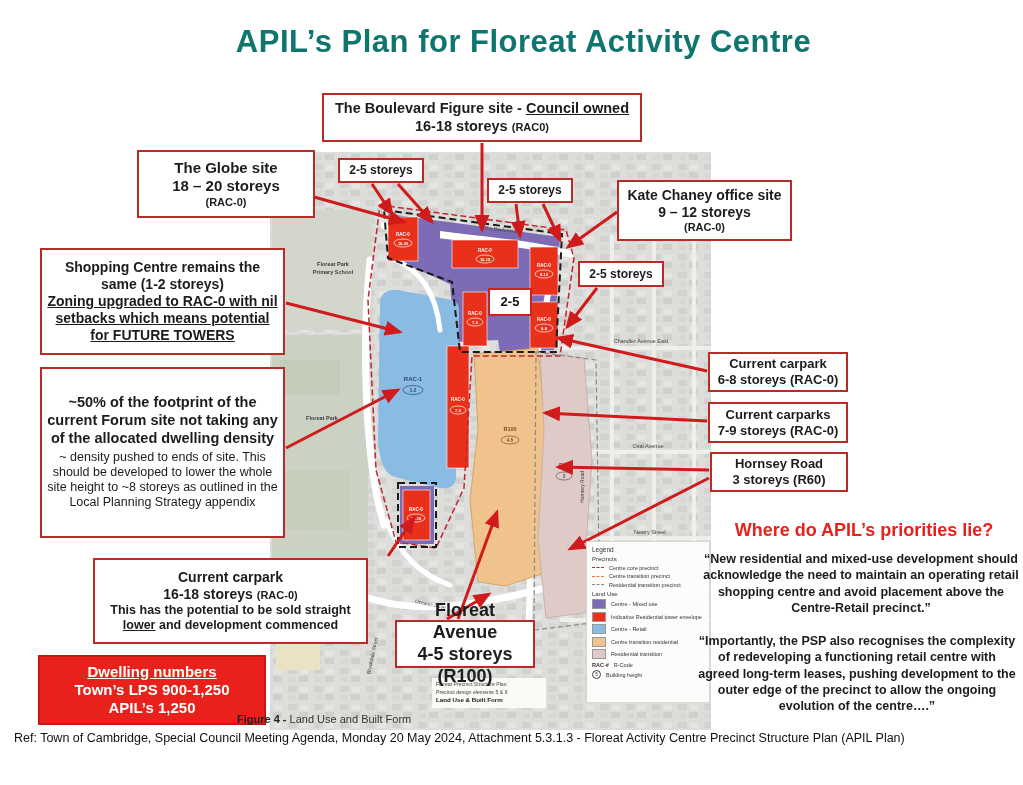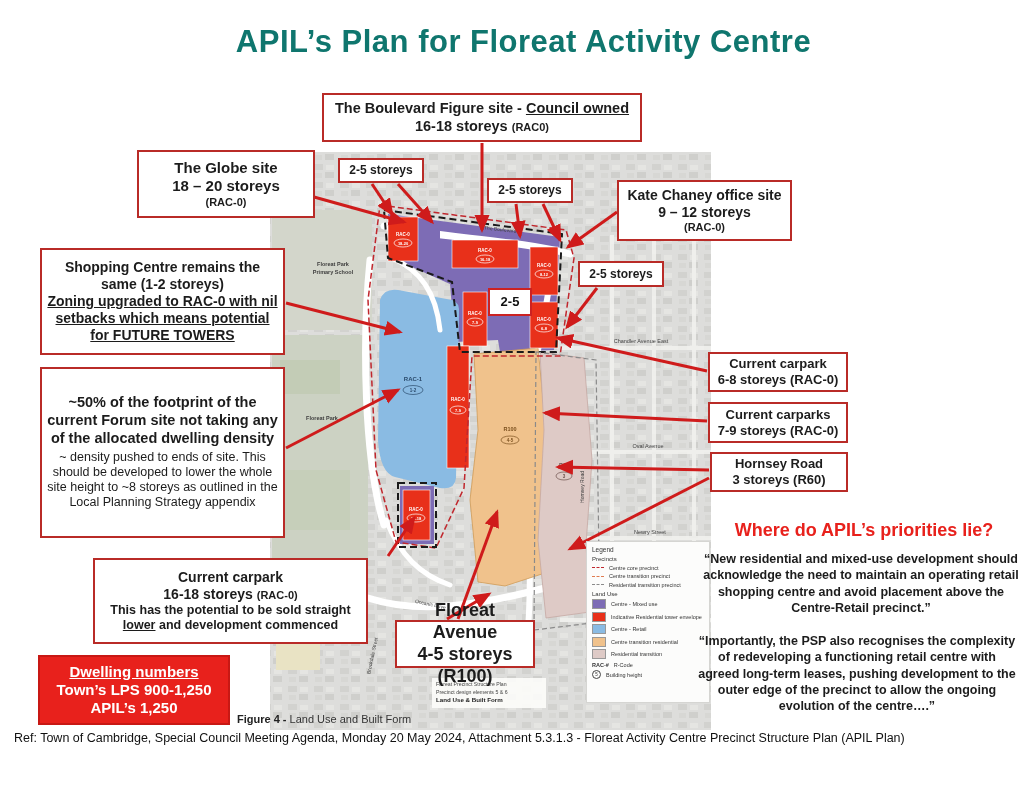--- a/index.html
+++ b/index.html
@@ -22,21 +22,21 @@
   #box-storeys3{left:578px;top:261px;width:86px;height:26px;font-size:12px;}
   #box-shopping{left:40px;top:248px;width:245px;height:107px;font-size:14px;}
   #box-footprint{left:40px;top:367px;width:245px;height:171px;font-size:14.5px;}
   #box-footprint .sub{font-weight:normal;font-size:12.5px;margin-top:2px;}
   #box-carpark68{left:708px;top:352px;width:140px;height:40px;font-size:13px;}
   #box-carpark79{left:708px;top:402px;width:140px;height:41px;font-size:13px;}
   #box-hornsey{left:710px;top:452px;width:138px;height:40px;font-size:13px;}
   #box-carpark1618{left:93px;top:558px;width:275px;height:86px;font-size:14px;}
   #box-carpark1618 .sub{font-size:12.5px;}
   #box-floreatave{left:395px;top:620px;width:140px;height:48px;font-size:18px;}
-  #box-dwelling{left:38px;top:655px;width:192px;height:70px;font-size:15px;
+  #box-dwelling{left:38px;top:655px;width:228px;height:70px;font-size:15px;
                 background:#e8211c;border:2px solid #c81814;color:#fff;}
   .priorities-heading{position:absolute;left:708px;top:520px;width:312px;text-align:center;
                       color:#e8211c;font-weight:bold;font-size:18px;z-index:3;}
   .quote{position:absolute;width:318px;text-align:center;font-weight:bold;font-size:12.5px;
          color:#1c1c1c;line-height:1.3;z-index:3;}
   #quote1{left:702px;top:551px;}
   #quote2{left:698px;top:633px;}
   .figure-caption{position:absolute;left:237px;top:713px;font-size:11px;color:#333;z-index:3;}
   .figure-caption b{color:#222;}
   .reference{position:absolute;left:14px;top:731px;width:1000px;font-size:12.5px;color:#111;z-index:3;}

